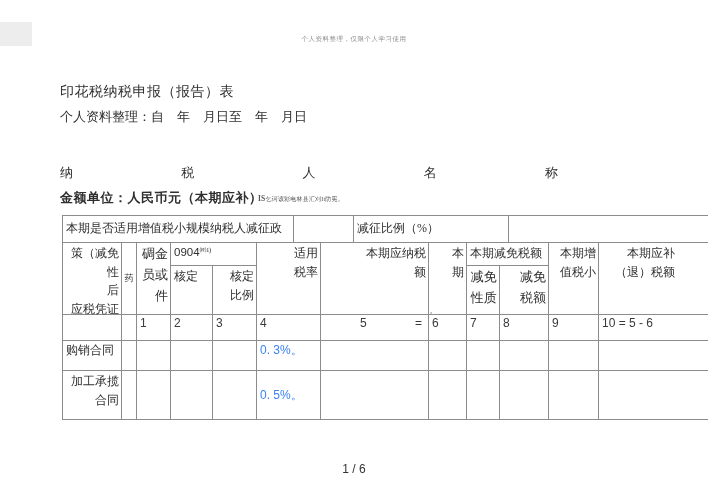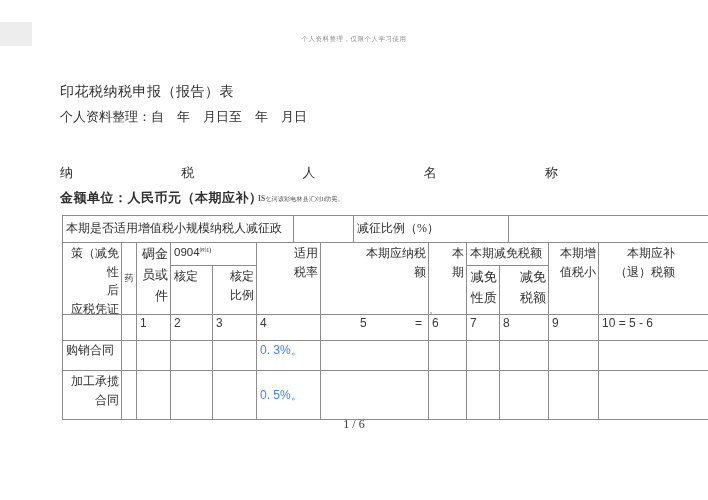--- a/index.html
+++ b/index.html
@@ -16,21 +16,21 @@
   .artifact{top:22px;left:0;width:32px;height:24px;background:#ededed;}
   .title{top:83px;left:60px;font-size:14px;letter-spacing:.5px;}
   .period{top:108px;left:60px;font-size:13px;}
   .idline{top:135px;left:88px;font-size:13px;}
   .idline .colon{margin-left:10px;}
   .idline .boxes{margin-left:4px;font-size:13.5px;letter-spacing:1px;color:#4a4a4a;}
   .namespread{top:164px;left:60px;width:498px;display:flex;justify-content:space-between;font-size:13px;}
   .amountline{top:189px;left:60px;font-size:13px;font-weight:bold;letter-spacing:.5px;}
   .isnote{top:194px;left:258px;font-size:6px;color:#555;filter:blur(.35px);letter-spacing:.2px;}
   .isnote b{font-size:7.5px;margin-top:28px;}
-  .pagenum{top:417px;left:0;right:0;text-align:center;font-size:12px;color:#333;font-family:Liberation Serif, serif;}
+  .pagenum{top:462px;left:0;right:0;text-align:center;font-size:12px;color:#333;}
   
   .tbl{top:215px;left:62px;width:692px;height:205px;border:1px solid #8c8c8c;box-sizing:border-box;font-size:12px;}
   .row{display:flex;border-bottom:1px solid #8c8c8c;box-sizing:border-box;}
   .row:last-child{border-bottom:none;}
   .cell{border-right:1px solid #8c8c8c;box-sizing:border-box;padding:1px 2px 0 3px;overflow:visible;position:relative;}
   .cell:last-child{border-right:none;}
   .r1{height:27px;}.r2{height:72px;}.r3{height:26px;}.r4{height:30px;}.r5{height:48px;}
   
   .a1{width:231px;}.a2{width:60px;}.a3{width:155px;}.a4{width:132px;}
   .r1 .cell{padding-top:4px;}

